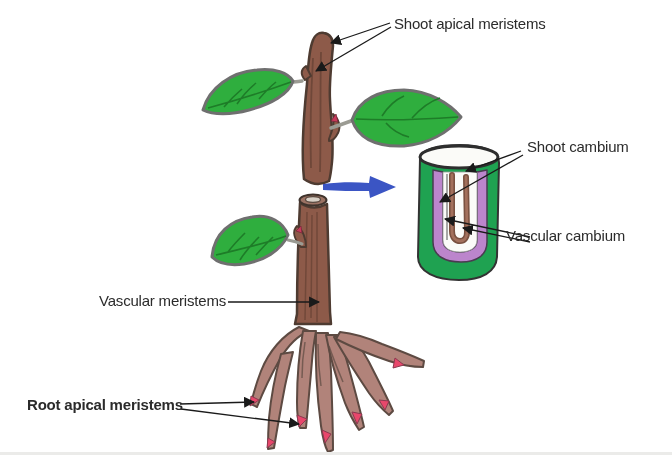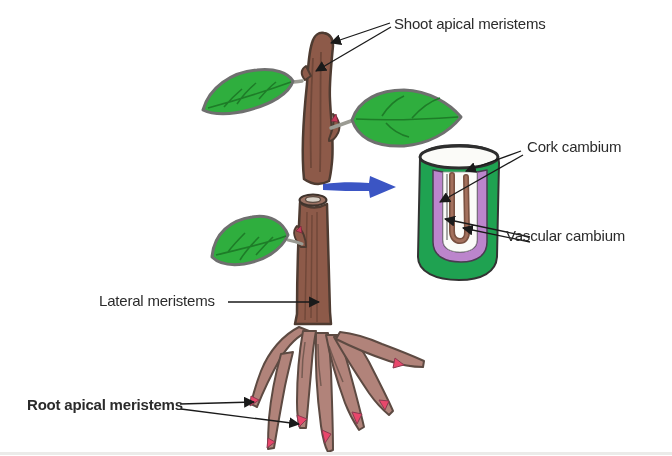--- a/index.html
+++ b/index.html
@@ -99,19 +99,19 @@
       <path d="M523,155 L440,202" marker-end="url(#ah)"></path>
       <path d="M530,237 L445,219" marker-end="url(#ah)"></path>
       <path d="M530,242 L463,228" marker-end="url(#ah)"></path>
       <path d="M228,302 L319,302" marker-end="url(#ah)"></path>
       <path d="M180,404 L254,402" marker-end="url(#ah)"></path>
       <path d="M181,409 L299,424" marker-end="url(#ah)"></path>
     </g>
   </svg>
 
   <div class="lbl lbl-shoot">Shoot apical meristems</div>
-  <div class="lbl lbl-cork">Cork cambium</div>
+  <div class="lbl lbl-cork">Shoot cambium</div>
   <div class="lbl lbl-vascular">Vascular cambium</div>
-  <div class="lbl lbl-lateral">Lateral meristems</div>
+  <div class="lbl lbl-lateral">Vascular meristems</div>
   <div class="lbl lbl-root">Root apical meristems</div>
 
   <div class="photo-edge"></div>
 </div>
 
 </body></html>

